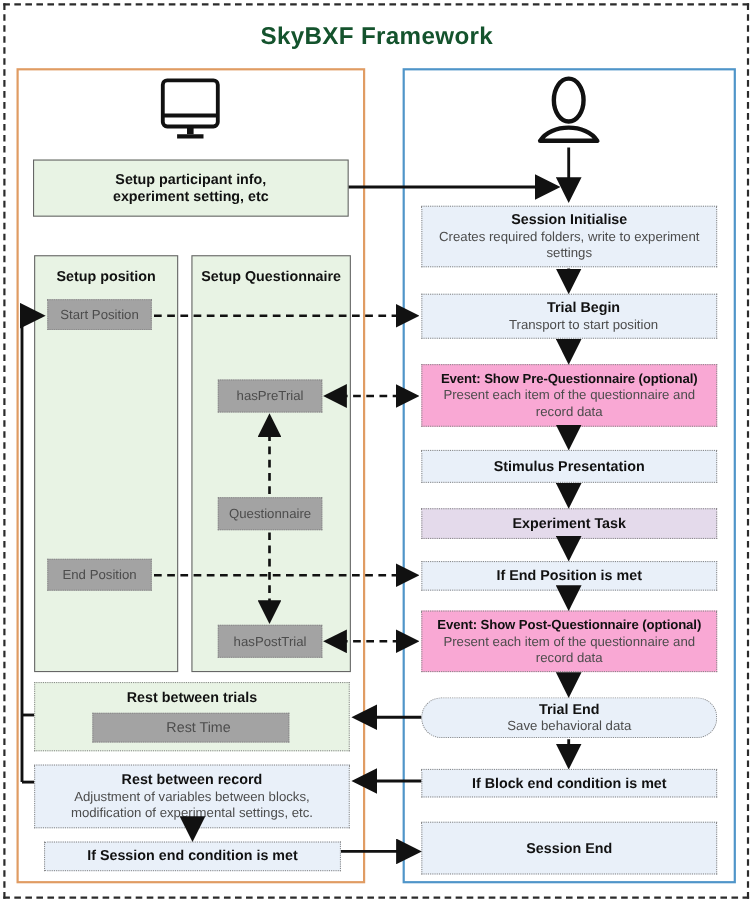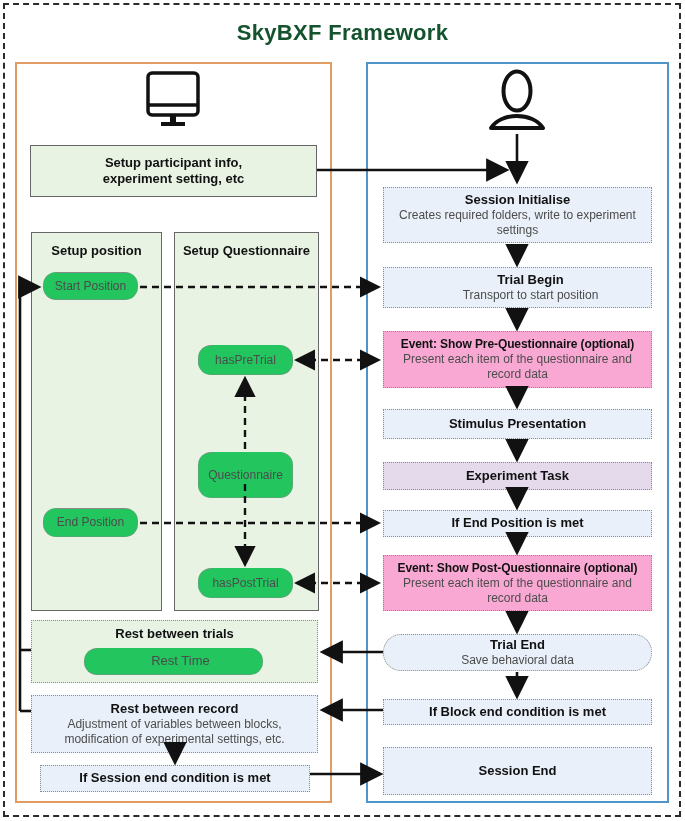--- a/index.html
+++ b/index.html
@@ -26,21 +26,21 @@
     padding:2px 6px;
   }
   .node .t { font-weight:bold; color:#111; font-size:13px; line-height:1.25; white-space:pre-line; }
   .node .t.small { font-size:12px; letter-spacing:-0.1px; }
   .node .b { color:#4c4c4c; font-size:12px; line-height:1.25; white-space:pre-line; }
 
   .fill-green  { background:#e8f3e4; }
   .fill-blue   { background:#e9f0f9; }
   .fill-pink   { background:#f9a8d4; }
   .fill-purple { background:#e4daeb; }
-  .fill-white  { background:#22c55e;border-radius:13px; }
+  .fill-white  { background:#a3a3a3; }
 
   .solid-border  { border:1px solid #666666; }
   .dotted-border { border:1.5px dotted #8a8a8a; }
 
   .group { position:absolute; }
   .group .group-title {
     position:absolute; top:10px; left:0; width:100%; text-align:center;
     font-weight:bold; font-size:13px; color:#111;
   }
   .group-top-title {
@@ -101,21 +101,21 @@
   </div>
 
   <div class="node fill-white dotted-border" style="left:43px; top:508px; width:95px; height:29px;">
     <div class="b">End Position</div>
   </div>
 
   <div class="node fill-white dotted-border" style="left:198px; top:345px; width:95px; height:30px;">
     <div class="b">hasPreTrial</div>
   </div>
 
-  <div class="node fill-white dotted-border" style="left:198px; top:452px; width:95px; height:46px;">
+  <div class="node fill-white dotted-border" style="left:198px; top:452px; width:95px; height:30px;">
     <div class="b">Questionnaire</div>
   </div>
 
   <div class="node fill-white dotted-border" style="left:198px; top:568px; width:95px; height:30px;">
     <div class="b">hasPostTrial</div>
   </div>
 
   <div class="group fill-green dotted-border" style="left:31px; top:620px; width:287px; height:63px;">
     <div class="group-top-title">Rest between trials</div>
   </div>

